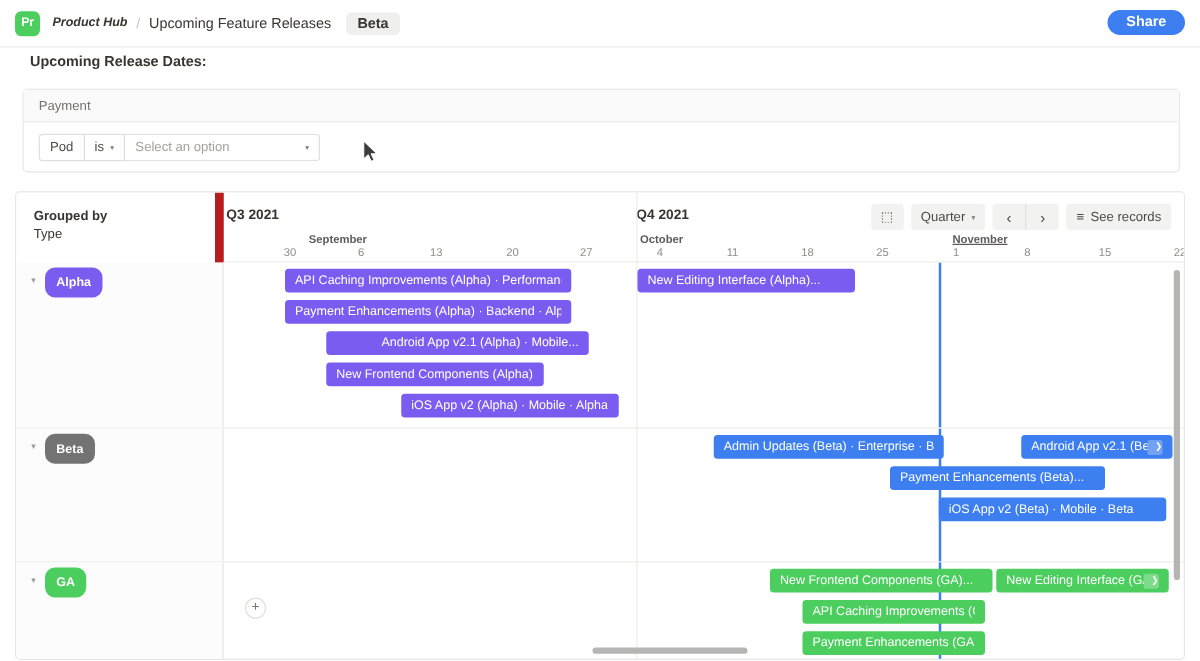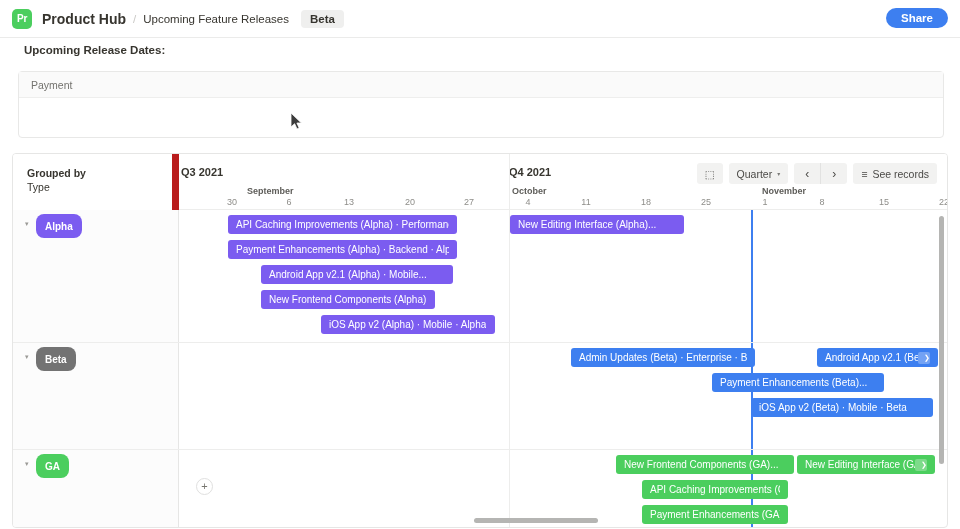--- a/index.html
+++ b/index.html
@@ -16,21 +16,21 @@
     position:absolute; left:0; top:0; width:960px; height:38px;
     background:#ffffff; border-bottom:1px solid #ebebea;
     display:flex; align-items:center; padding:0 12px;
   }
   .app-icon{
     width:20px; height:20px; border-radius:5px; background:#4bce5e;
     color:#fff; font-size:10px; font-weight:700; letter-spacing:-0.2px;
     display:flex; align-items:center; justify-content:center;
     margin-right:10px; flex:none;
   }
-  .crumb{ font-size:14px; font-weight:600; color:#37352f; white-space:nowrap; }
+  .crumb{ font-size:10px; font-weight:600; color:#37352f; white-space:nowrap;font-style:italic; }
   .crumb-sep{ font-size:11.5px; color:#c9c8c5; margin:0 7px; }
   .crumb-current{ font-size:11.5px; font-weight:400; color:#37352f; white-space:nowrap; }
   .edit-pill{
     margin-left:12px; font-size:11.5px; font-weight:600; color:#37352f;
     background:#efefee; border-radius:4px; padding:3px 9px; cursor:pointer;
   }
   .share-btn{
     position:absolute; right:12px; top:8px;
     background:#3d7ff0; color:#fff; font-size:11.5px; font-weight:600;
     border-radius:12px; padding:4px 15px; cursor:pointer;
@@ -156,40 +156,53 @@
   <div class="crumb-sep">/</div>
   <div class="crumb-current">Upcoming Feature Releases</div>
   <div class="edit-pill">Beta</div>
 </div>
 <div class="share-btn">Share</div>
 
 <div class="page-title">Upcoming Release Dates:</div>
 
 <div class="filter-panel">
   <div class="filter-head">Payment</div>
+  <div class="filter-row">
+    <div class="fgroup">
+      <div class="fcell left">Pod</div>
+      <div class="fcell mid">
+        <span>is</span>
+        <span class="caret">▾</span>
+      </div>
+      <div class="fcell sel">
+        <span>Select an option</span>
+        <span class="caret">▾</span>
+      </div>
+    </div>
+  </div>
 </div>
 
 <svg class="cursor-arrow" viewBox="0 0 12 18">
   <polygon points="0,0 0,14 3.6,10.7 6,16 8.2,15 5.9,10 10.4,10" fill="#3c3c3c" stroke="#fff" stroke-width="0.8"></polygon>
 </svg>
 
 <div class="tl">
 
   <div class="tl-header">
     <div class="grouped-by">
       <div>Grouped by</div>
       <div class="gsub">Type</div>
     </div>
     <div id="hdr-marks">
         <div class="q-label" style="left: 168px;">Q3 2021</div>
         <div class="q-label" style="left: 496px;">Q4 2021</div>
         <div class="qline" style="left: 496px;"></div>
         <div class="month-label" style="left: 234px;">September</div>
         <div class="month-label" style="left: 499px;">October</div>
-        <div class="month-label" style="left: 749px;">November</div>
+        <div class="month-label" style="left: 749px; text-decoration: underline;">November</div>
         <div class="daytick" style="left: 207px;">30</div>
         <div class="daytick" style="left: 264px;">6</div>
         <div class="daytick" style="left: 324px;">13</div>
         <div class="daytick" style="left: 385px;">20</div>
         <div class="daytick" style="left: 444px;">27</div>
         <div class="daytick" style="left: 503px;">4</div>
         <div class="daytick" style="left: 561px;">11</div>
         <div class="daytick" style="left: 621px;">18</div>
         <div class="daytick" style="left: 681px;">25</div>
         <div class="daytick" style="left: 740px;">1</div>
@@ -224,21 +237,21 @@
           <div class="grp-chip" style="background: rgb(123, 92, 240);">Alpha</div>
         </div>
         <div class="vline" style="left: 496px;"></div>
         <div class="todayline" style="left: 738px; height: 132px;"></div>
         <div class="bar" style="left: 215px; width: 229px; top: 5px; background: rgb(123, 92, 240);">
           <span class="btxt">API Caching Improvements (Alpha) · Performance...</span>
         </div>
         <div class="bar" style="left: 215px; width: 229px; top: 30px; background: rgb(123, 92, 240);">
           <span class="btxt">Payment Enhancements (Alpha) · Backend · Alpha</span>
         </div>
-        <div class="bar" style="left: 248px; width: 192px; top: 55px; background: rgb(123, 92, 240);">
+        <div class="bar" style="left: 248px; width: 210px; top: 55px; background: rgb(123, 92, 240); justify-content: flex-end;">
           <span class="btxt">Android App v2.1 (Alpha) · Mobile...</span>
         </div>
         <div class="bar" style="left: 248px; width: 174px; top: 80px; background: rgb(123, 92, 240);">
           <span class="btxt">New Frontend Components (Alpha)...</span>
         </div>
         <div class="bar" style="left: 308px; width: 174px; top: 105px; background: rgb(123, 92, 240);">
           <span class="btxt">iOS App v2 (Alpha) · Mobile · Alpha</span>
         </div>
         <div class="bar" style="left: 497px; width: 174px; top: 5px; background: rgb(123, 92, 240);">
           <span class="btxt">New Editing Interface (Alpha)...</span>

